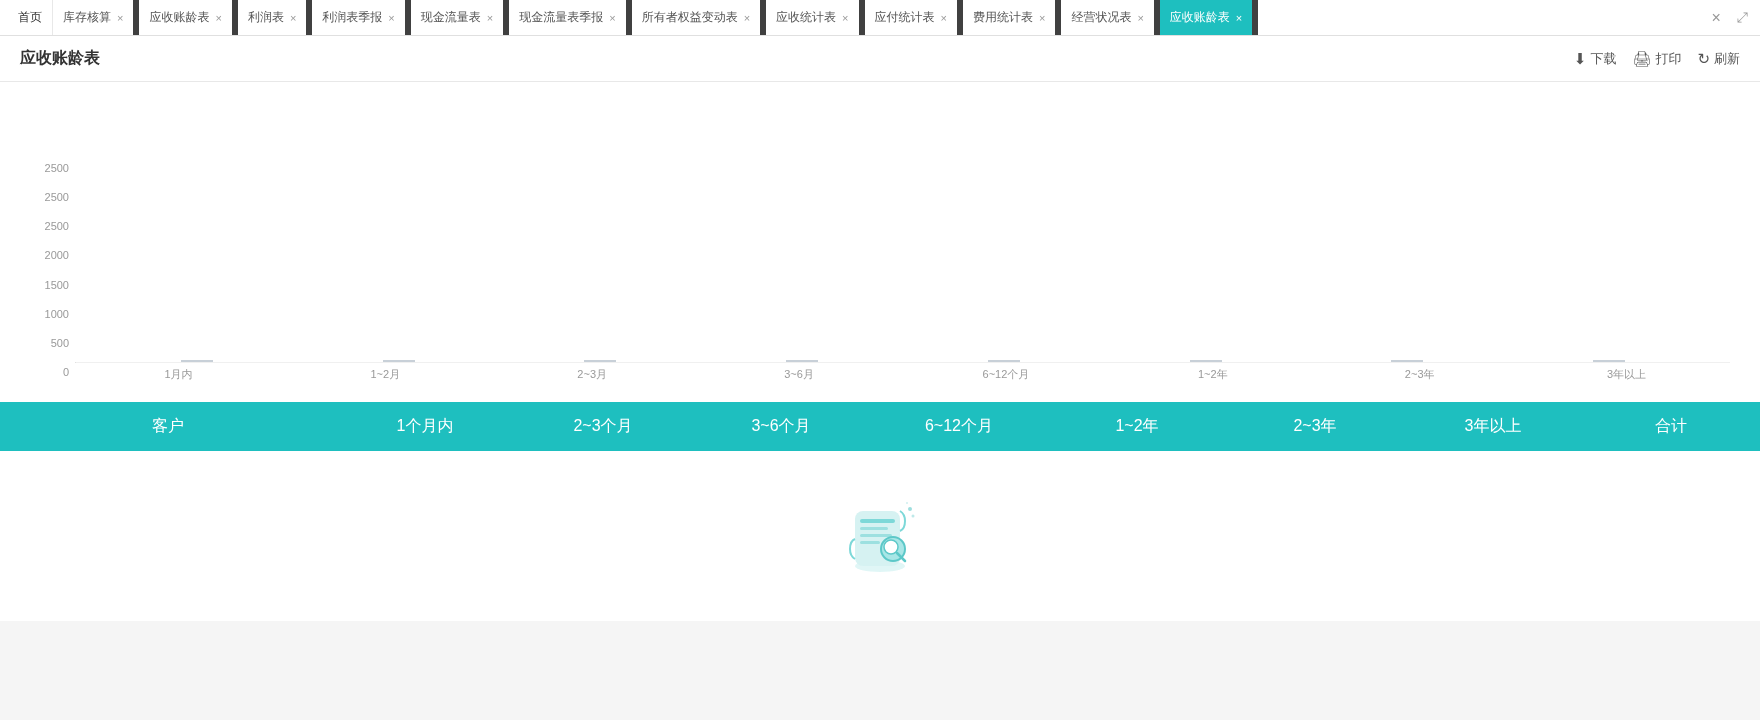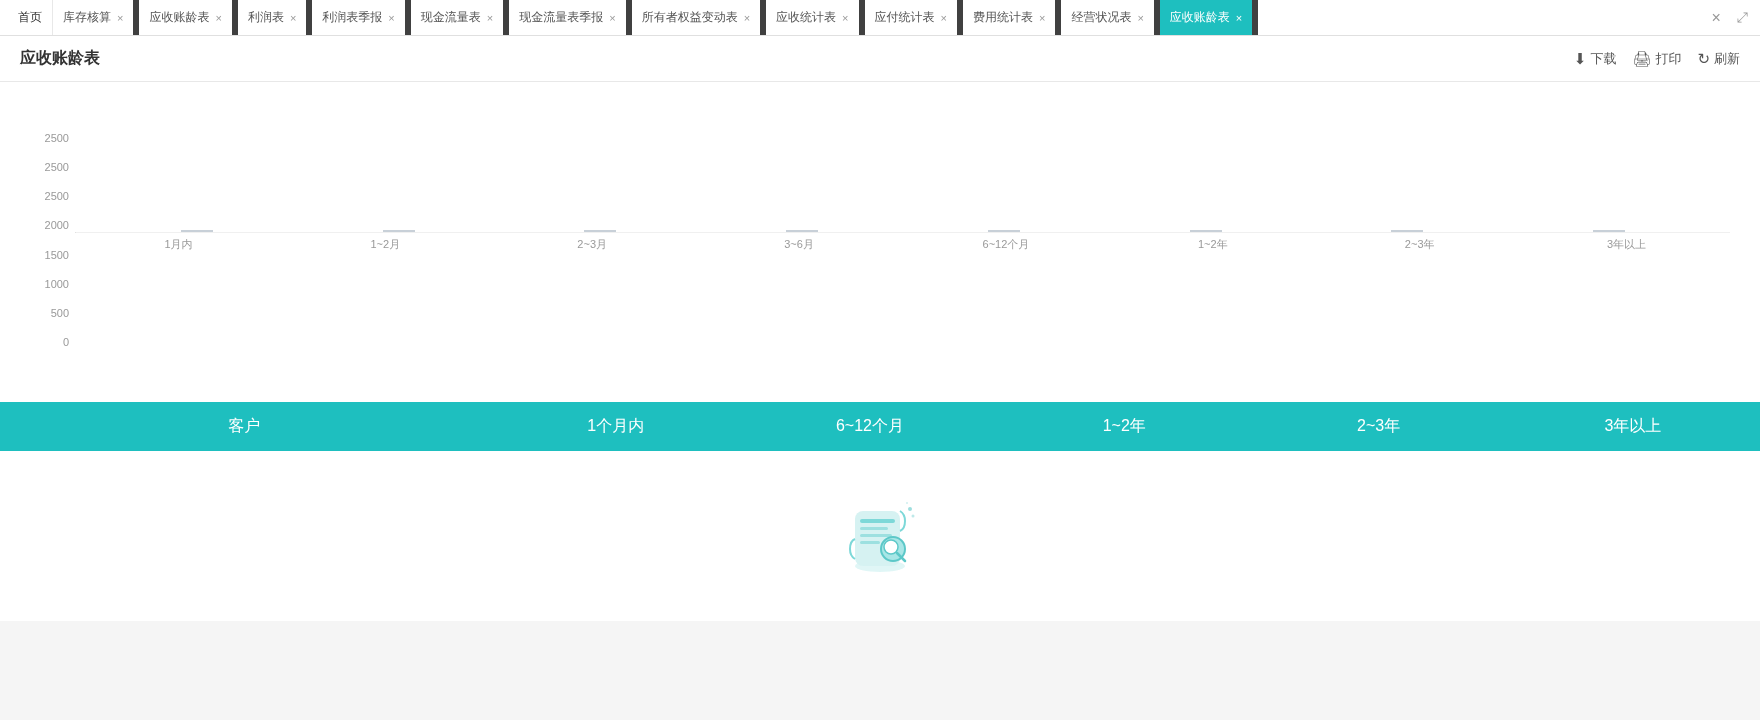--- a/index.html
+++ b/index.html
@@ -91,21 +91,21 @@
     .chart-area {
       padding: 20px 30px 20px 30px;
       background: #fff;
     }
 
     .chart-container {
       position: relative;
       width: 100%;
       height: 280px;
       display: flex;
-      align-items: center;
+      align-items: flex-end;
     }
 
     .chart-y-axis {
       display: flex;
       flex-direction: column-reverse;
       justify-content: space-between;
       height: 220px;
       width: 40px;
       text-align: right;
       font-size: 11px;
@@ -371,24 +371,27 @@
               <div class="x-label">3年以上</div>
             </div>
         </div>
       </div>
     </div>
   </div>
 
   <div class="table-header" id="table-header-row">
   <div class="col" style="flex: 2 1 0%;">客户</div>
       <div class="col">1个月内</div>
+      <div class="col">2~3个月</div>
+      <div class="col">3~6个月</div>
       <div class="col">6~12个月</div>
       <div class="col">1~2年</div>
       <div class="col">2~3年</div>
       <div class="col">3年以上</div>
+      <div class="col">合计</div>
     </div>
 
   <div class="empty-state">
     <svg width="90" height="90" viewBox="0 0 90 90" fill="none" xmlns="http://www.w3.org/2000/svg">
 
       <ellipse cx="45" cy="75" rx="25" ry="6" fill="#b2e8e8" opacity="0.4"></ellipse>
 
       <rect x="20" y="20" width="45" height="55" rx="8" fill="#d6f2f2"></rect>
       <rect x="25" y="28" width="35" height="4" rx="2" fill="#7dd8d8"></rect>
       <rect x="25" y="36" width="28" height="3" rx="1.5" fill="#9de0e0"></rect>

